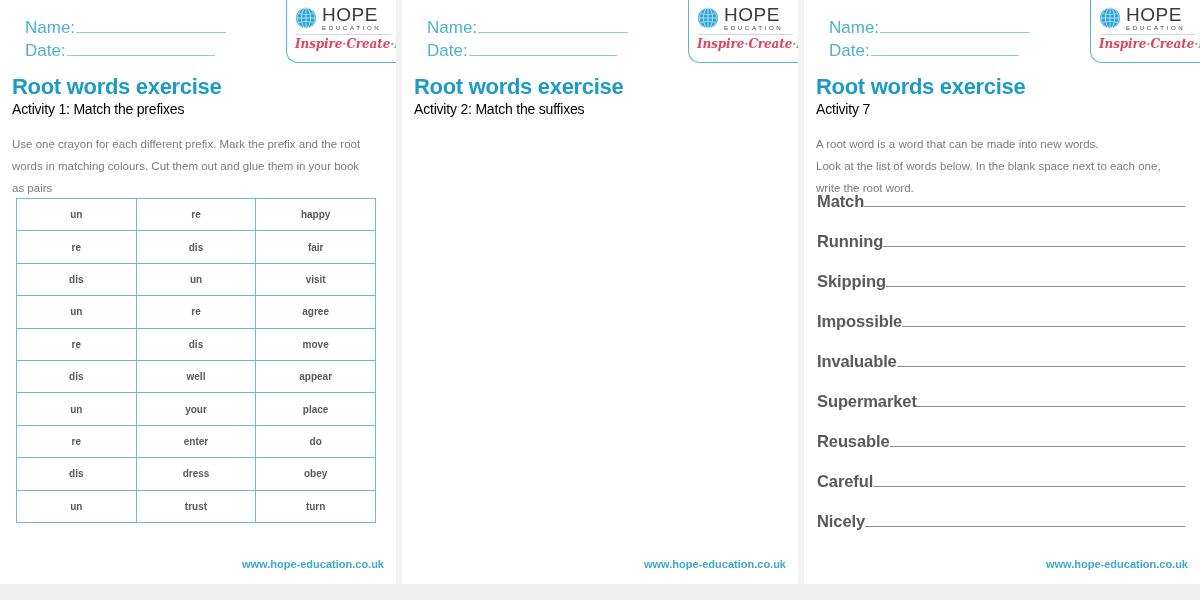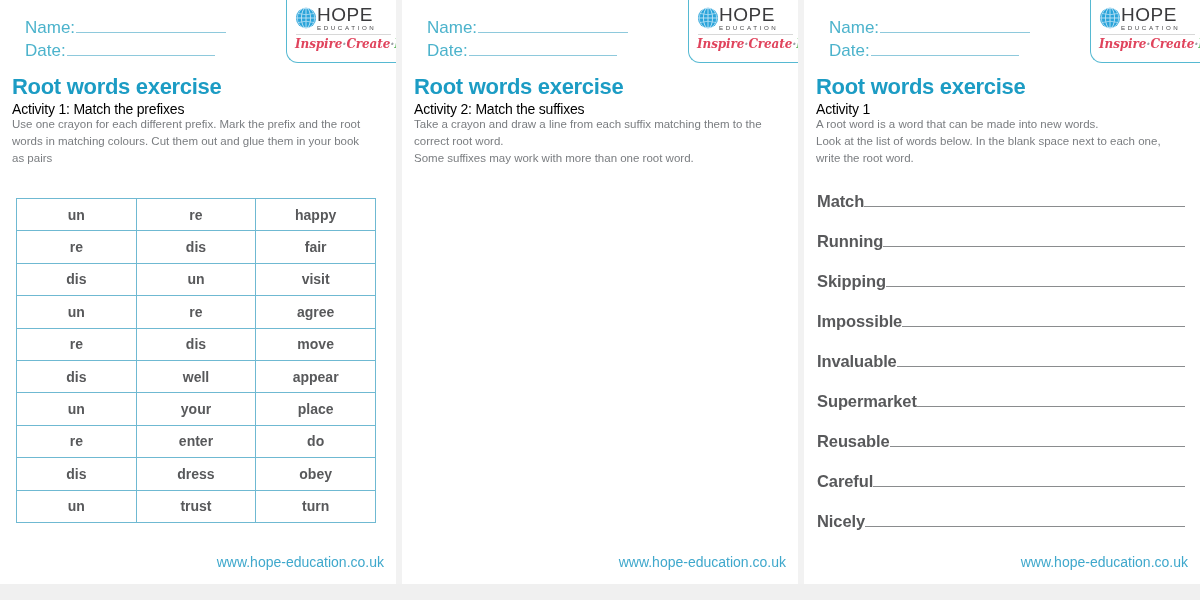--- a/index.html
+++ b/index.html
@@ -50,21 +50,21 @@
     position: absolute;
     right: -2px; top: -2px;
     width: 112px; height: 65px;
     border: 1.5px solid #56b9d2;
     border-top: none; border-right: none;
     border-bottom-left-radius: 12px;
     background: #fff;
     box-sizing: border-box;
     padding: 7px 6px 4px 8px;
   }
-  .logo-top { display: flex; align-items: center; }
+  .logo-top { display: flex; align-items: center; gap: 5px; }
   .globe { width: 22px; height: 22px; flex: 0 0 22px; }
   .logo-words { line-height: 1; }
   .logo-hope {
     font-size: 19px; letter-spacing: 0.5px;
     color: #3a3a3c; font-weight: 400;
     font-family: "Liberation Sans", sans-serif;
   }
   .logo-edu {
     font-size: 6.2px; letter-spacing: 2.6px;
     color: #4a4a4c; margin-top: 1px;
@@ -93,50 +93,50 @@
     white-space: nowrap;
   }
   .title-sub {
     position: absolute; left: 12px; top: 101px;
     font-size: 14px; font-weight: 400;
     color: #000000;
     letter-spacing: -0.2px;
     white-space: nowrap;
   }
   .instructions {
-    position: absolute; left: 12px; top: 116px;
+    position: absolute; left: 12px; top: 133px;
     width: 350px;
     font-size: 11.5px;
-    line-height: 17px;
+    line-height: 22px;
     color: #7a7d80;
   }
 
   
   .footer {
     position: absolute; right: 12px; bottom: 14px;
-    font-size: 14px;
+    font-size: 11px;
     color: #3fa8cc;
-    font-weight: 400;
+    font-weight: 700;
     text-align: center;
   }
 
   
   .prefix-table {
     position: absolute;
     left: 16px; top: 198px;
     width: 360px;
     border-collapse: collapse;
     table-layout: fixed;
   }
   .prefix-table td {
     border: 1px solid #6fb9d2;
     height: 31.4px;
     text-align: center;
     vertical-align: middle;
-    font-size: 14px;
+    font-size: 10px;
     color: #58595b;
     font-weight: bold;
     padding: 0;
   }
 
   
   .wordlist {
     position: absolute;
     left: 13px; top: 192px;
     width: 368px;
@@ -294,22 +294,20 @@
           <div class="logo-hope">HOPE</div>
           <div class="logo-edu">EDUCATION</div>
         </span>
       </div>
       <div class="logo-divider"></div>
       <div class="tagline"><span class="tg-a">Inspire</span><span class="tg-dot">·</span><span class="tg-b">Create</span><span class="tg-dot">·</span><span class="tg-c">Educate</span></div>
     </div>
 
     <div class="title-main">Root words exercise</div>
     <div class="title-sub">Activity 2: Match the suffixes</div>
-    <div class="instructions" style="white-space:pre-line">Take a crayon and draw a line from each suffix matching them to the correct root word.
-Some suffixes may work with more than one root word.</div>
 
     <div class="footer">www.hope-education.co.uk</div>
   </div>
 
   <div class="gap"></div>
 
   <div class="panel">
 
     <div class="name-block">
       <div class="name-line">
@@ -338,21 +336,21 @@
         <span class="logo-words">
           <div class="logo-hope">HOPE</div>
           <div class="logo-edu">EDUCATION</div>
         </span>
       </div>
       <div class="logo-divider"></div>
       <div class="tagline"><span class="tg-a">Inspire</span><span class="tg-dot">·</span><span class="tg-b">Create</span><span class="tg-dot">·</span><span class="tg-c">Educate</span></div>
     </div>
 
     <div class="title-main">Root words exercise</div>
-    <div class="title-sub">Activity 1</div>
+    <div class="title-sub">Activity 7</div>
     <div class="instructions" style="white-space:pre-line">A root word is a word that can be made into new words.
 Look at the list of words below. In the blank space next to each one, write the root word.</div>
 
     <div class="wordlist">
         <div class="word-item">
           <span class="word-text">Match</span>
           <span class="word-rule"></span>
         </div>
         <div class="word-item">
           <span class="word-text">Running</span>

